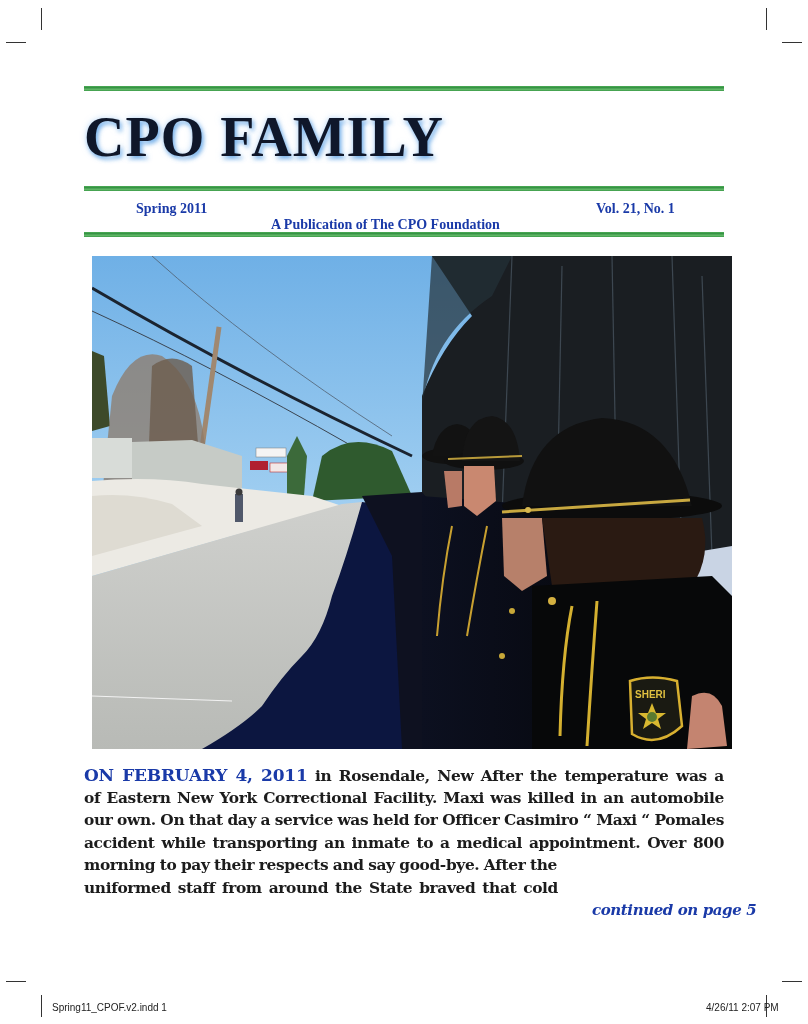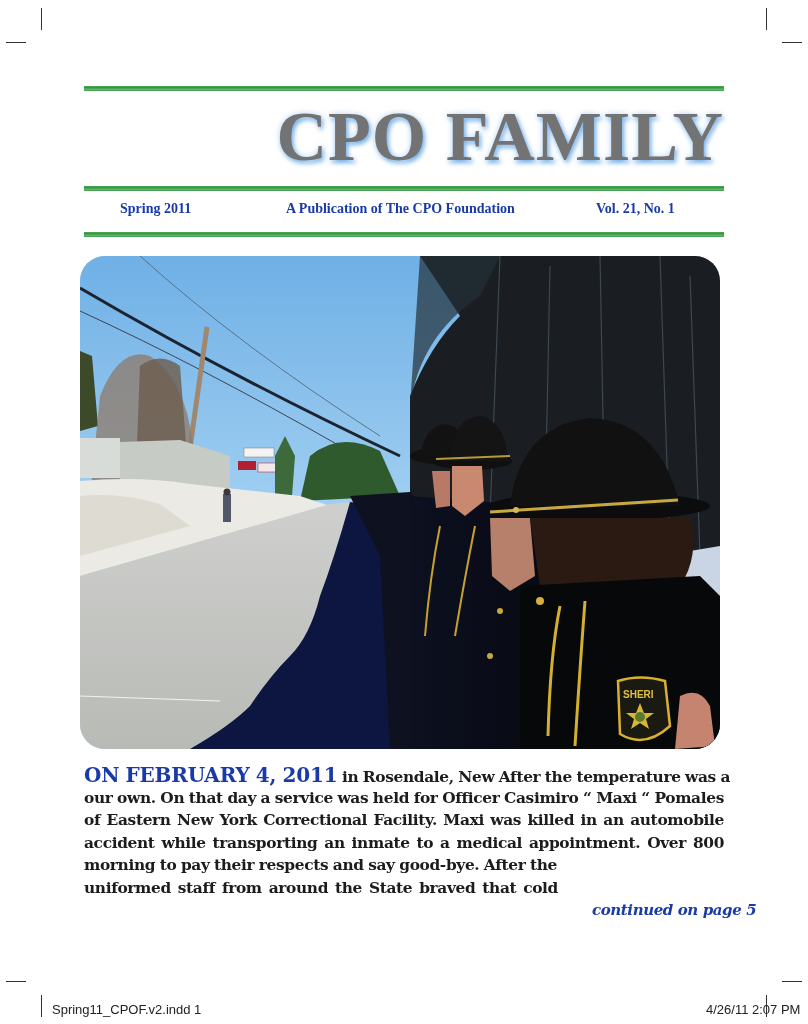--- a/index.html
+++ b/index.html
@@ -6,59 +6,59 @@
   body { width:808px; height:1024px; position:relative; overflow:hidden; font-family:"Liberation Serif", serif; }
 
   .crop { position:absolute; background:#333; }
   .crop.v { width:1px; height:22px; }
   .crop.h { width:20px; height:1px; }
 
   .rule { position:absolute; left:84px; width:640px; height:5px;
           background:linear-gradient(to bottom, #4fae58 0, #2e8b3e 40%, #6cc070 60%, #3a9a47 100%); }
 
   .masthead-title { position:absolute; left:84px; width:640px; top:94px; height:86px;
-          text-align:right; font-family:"Liberation Serif", serif; font-weight:bold;
-          font-size:70px; line-height:86px; color:#737373; letter-spacing:1px;
+          text-align:left; font-family:"Liberation Serif", serif; font-weight:bold;
+          font-size:56px; line-height:86px; color:#0f172a; letter-spacing:1px;
           text-shadow: 2px 3px 4px rgba(90,160,230,0.75), 0 0 6px rgba(140,190,240,0.6); }
 
   .subline { position:absolute; top:201px; font-family:"Liberation Serif", serif; font-weight:bold;
           font-size:14px; color:#1a3aa8; white-space:nowrap; }
 
-  .photo { position:absolute; left:80px; top:256px; width:640px; height:493px; overflow:hidden;
-          background:#8fc6ec;border-radius:25px; }
+  .photo { position:absolute; left:92px; top:256px; width:640px; height:493px; overflow:hidden;
+          background:#8fc6ec; }
   .photo svg { position:absolute; left:0; top:0; }
 
   .article { position:absolute; left:84px; top:764px; width:640px;
           font-family:"DejaVu Serif", serif; font-weight:bold; font-size:15.4px;
           line-height:22.5px; color:#1c1c1c; text-align:justify; letter-spacing:-0.35px; word-spacing:-0.5px; }
   .article .line { display:block; white-space:nowrap; height:22.5px; }
-  .article .lead { color:#1a3aa8; font-size:20px; letter-spacing:-0.2px; }
+  .article .lead { color:#1a3aa8; font-size:17px; letter-spacing:-0.2px; }
   .jl { text-align:justify; text-align-last:justify; }
   .continued { position:absolute; left:592px; top:901px; font-family:"DejaVu Serif", serif;
           font-style:italic; font-weight:bold; font-size:15px; color:#1a3aa8; letter-spacing:-0.4px; }
 
-  .slug { position:absolute; top:1002px; font-family:"Liberation Sans", sans-serif; font-size:13px; color:#222; }
+  .slug { position:absolute; top:1002px; font-family:"Liberation Sans", sans-serif; font-size:10px; color:#222; }
 </style>
 </head>
 <body>
 
 <div class="crop v" style="left:41px; top:8px;"></div>
 <div class="crop h" style="left:6px; top:42px;"></div>
 <div class="crop v" style="left:766px; top:8px;"></div>
 <div class="crop h" style="left:782px; top:42px;"></div>
 <div class="crop h" style="left:6px; top:981px;"></div>
 <div class="crop h" style="left:782px; top:981px;"></div>
 <div class="crop v" style="left:41px; top:995px;"></div>
 <div class="crop v" style="left:766px; top:995px;"></div>
 
 <div class="rule" style="top:86px;"></div>
 <div class="masthead-title">CPO FAMILY</div>
 <div class="rule" style="top:186px;"></div>
-<div class="subline" style="left:120px;">Spring 2011</div>
-<div class="subline" style="left:286px;">A Publication of The CPO Foundation</div>
+<div class="subline" style="left:136px;">Spring 2011</div>
+<div class="subline" style="left:271px;margin-top:16px;">A Publication of The CPO Foundation</div>
 <div class="subline" style="left:596px;">Vol. 21, No. 1</div>
 <div class="rule" style="top:232px;"></div>
 
 <div class="photo">
   <svg width="640" height="493" viewBox="0 0 640 493" xmlns="http://www.w3.org/2000/svg">
     <defs>
       <linearGradient id="sky" x1="0" y1="0" x2="0" y2="1">
         <stop offset="0" stop-color="#6fb0e6"></stop>
         <stop offset="0.6" stop-color="#a9d4f3"></stop>
         <stop offset="1" stop-color="#c8e4f6"></stop>
@@ -153,22 +153,22 @@
     <text x="543" y="442" font-family="Liberation Sans, sans-serif" font-weight="bold" font-size="10" fill="#e0c040">SHERI</text>
     <polygon points="560,447 564,457 574,457 566,463 569,473 560,467 551,473 554,463 546,457 556,457" fill="#d8b830"></polygon>
     <circle cx="560" cy="461" r="5" fill="#5a7a30"></circle>
 
     <path d="M600 440 Q620 430 630 450 L635 490 L595 493 Z" fill="#c48470"></path>
   </svg>
 </div>
 
 <div class="article">
   <span class="line jl"><span class="lead">ON FEBRUARY 4, 2011</span><span> in Rosendale, New After the temperature was a</span></span>
+  <span class="line jl">of Eastern New York Correctional Facility. Maxi was killed in an automobile</span>
   <span class="line jl">our own. On that day a service was held for Officer Casimiro “ Maxi “ Pomales</span>
-  <span class="line jl">of Eastern New York Correctional Facility. Maxi was killed in an automobile</span>
   <span class="line jl">accident while transporting an inmate to a medical appointment. Over 800</span>
   <span class="line">morning to pay their respects and say good-bye. After the</span>
   <span class="line jl" style="width:474px;">uniformed staff from around the State braved that cold</span>
 </div>
 <div class="continued">continued on page 5</div>
 
 <div class="slug" style="left:52px;">Spring11_CPOF.v2.indd   1</div>
 <div class="slug" style="left:706px;">4/26/11   2:07 PM</div>
 
 </body></html>

